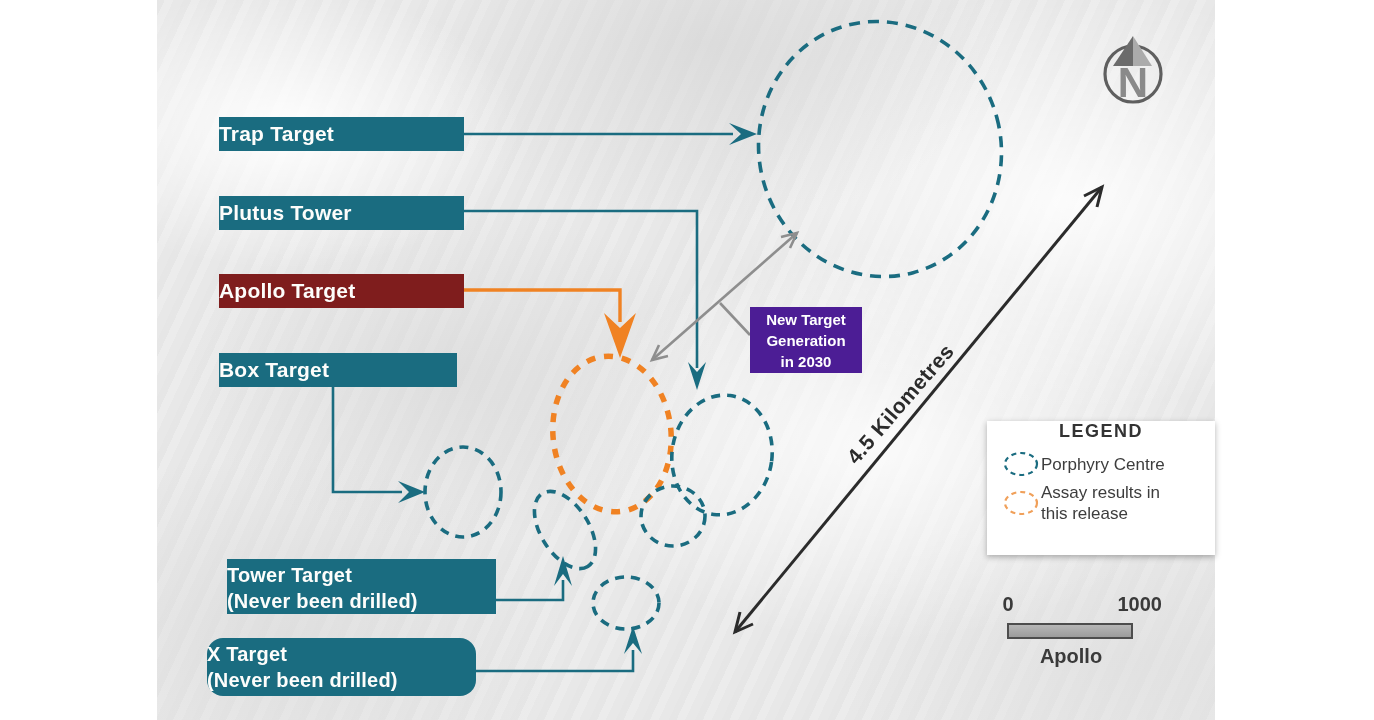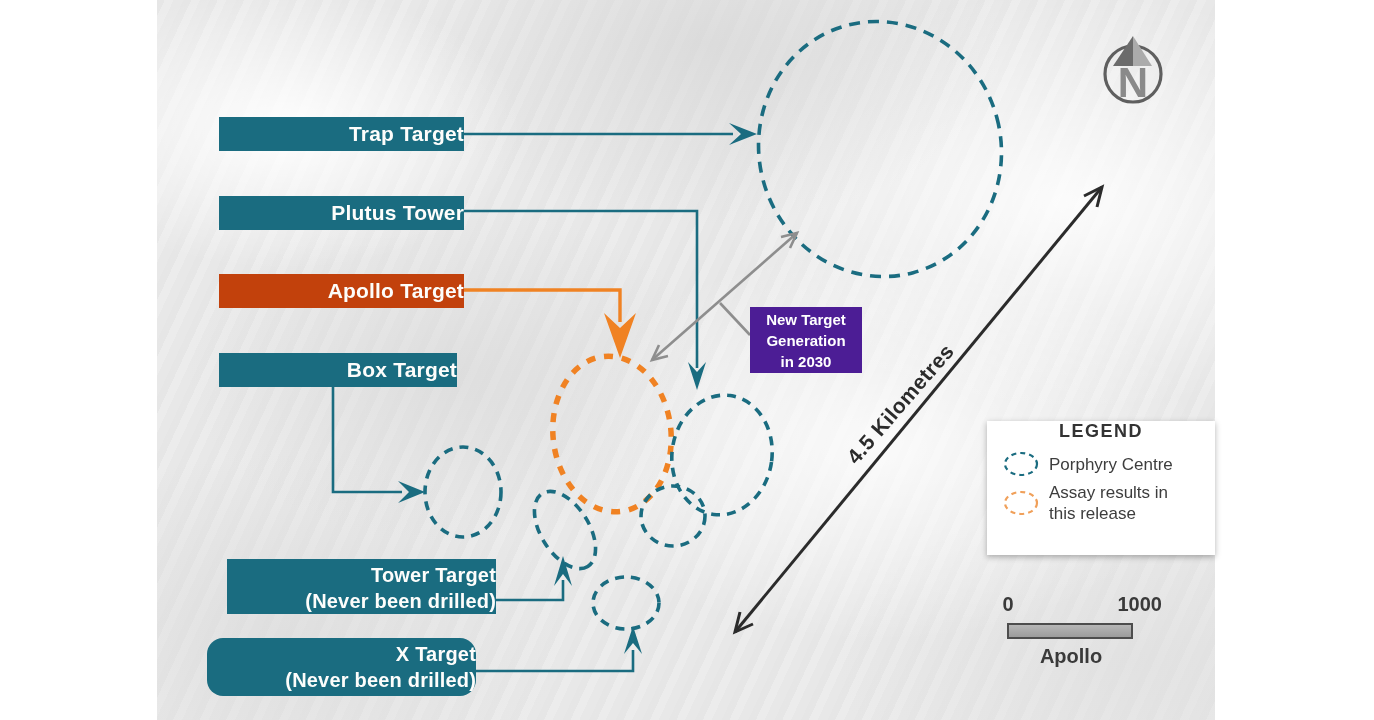--- a/index.html
+++ b/index.html
@@ -15,47 +15,47 @@
       radial-gradient(ellipse 420px 260px at 52% 6%, rgba(213,213,213,0.65), rgba(213,213,213,0) 70%),
       radial-gradient(ellipse 500px 300px at 86% 28%, rgba(255,255,255,0.85), rgba(255,255,255,0) 70%),
       radial-gradient(ellipse 380px 240px at 28% 52%, rgba(214,214,214,0.55), rgba(214,214,214,0) 70%),
       radial-gradient(ellipse 460px 280px at 68% 62%, rgba(255,255,255,0.8), rgba(255,255,255,0) 70%),
       radial-gradient(ellipse 400px 260px at 12% 88%, rgba(217,217,217,0.6), rgba(217,217,217,0) 70%),
       radial-gradient(ellipse 420px 240px at 92% 92%, rgba(221,221,221,0.6), rgba(221,221,221,0) 70%),
       repeating-linear-gradient(115deg, rgba(120,120,120,0.045) 0 7px, rgba(255,255,255,0.05) 7px 15px, rgba(150,150,150,0.035) 15px 24px);
   }
   svg.overlay{position:absolute;left:0;top:0;pointer-events:none;}
   .tag{
-    position:absolute;color:#fdfdfb;text-align:right;
+    position:absolute;color:#fdfdfb;text-align:left;
     font-weight:bold;letter-spacing:0.2px;
   }
   .tag.one{font-size:21px;}
   .tag.two{font-size:20px;line-height:26px;padding-top:3px;}
   .teal-bg{background:#1a6c80;}
-  .orange-bg{background:#c2410c;}
+  .orange-bg{background:#7f1d1d;}
   .annotation-box{
     position:absolute;left:750px;top:307px;width:112px;height:66px;
     background:#4c1d95;color:#ffffff;font-weight:bold;font-size:15px;
     line-height:21px;text-align:center;padding-top:2px;box-sizing:border-box;
   }
   .distance{
     position:absolute;left:808px;top:392px;width:185px;text-align:center;
     font-size:21px;font-weight:bold;color:#2b2b2b;
     transform:rotate(-49deg);transform-origin:50% 50%;letter-spacing:0.5px;
   }
   .legend{
     position:absolute;left:987px;top:421px;width:228px;height:134px;
     background:#ffffff;box-shadow:0 2px 6px rgba(0,0,0,0.3);box-sizing:border-box;
   }
   .legend-title{
     text-align:center;font-size:18px;font-weight:bold;color:#333333;
     letter-spacing:1.5px;margin-bottom:8px;
   }
   .legend-item{display:flex;align-items:center;margin:4px 0 4px 14px;}
-  .legend-item .li-text{font-size:17px;color:#3d3d3d;line-height:21px;margin-left:8px;}
+  .legend-item .li-text{font-size:17px;color:#3d3d3d;line-height:21px;margin-left:0;}
   .scalebar-zero{position:absolute;left:996px;top:593px;width:24px;text-align:center;font-size:20px;font-weight:bold;color:#3a3a3a;}
   .scalebar-thousand{position:absolute;left:1104px;top:593px;width:58px;text-align:right;font-size:20px;font-weight:bold;color:#3a3a3a;}
   .scalebar-bar{
     position:absolute;left:1007px;top:623px;width:126px;height:16px;
     background:linear-gradient(#b6b6b6,#9c9c9c);border:2px solid #4d4d4d;box-sizing:border-box;
   }
   .scalebar-unit{position:absolute;left:1023px;top:645px;width:96px;text-align:center;font-size:20px;font-weight:bold;color:#3a3a3a;}
 </style>
 </head>
 <body>

